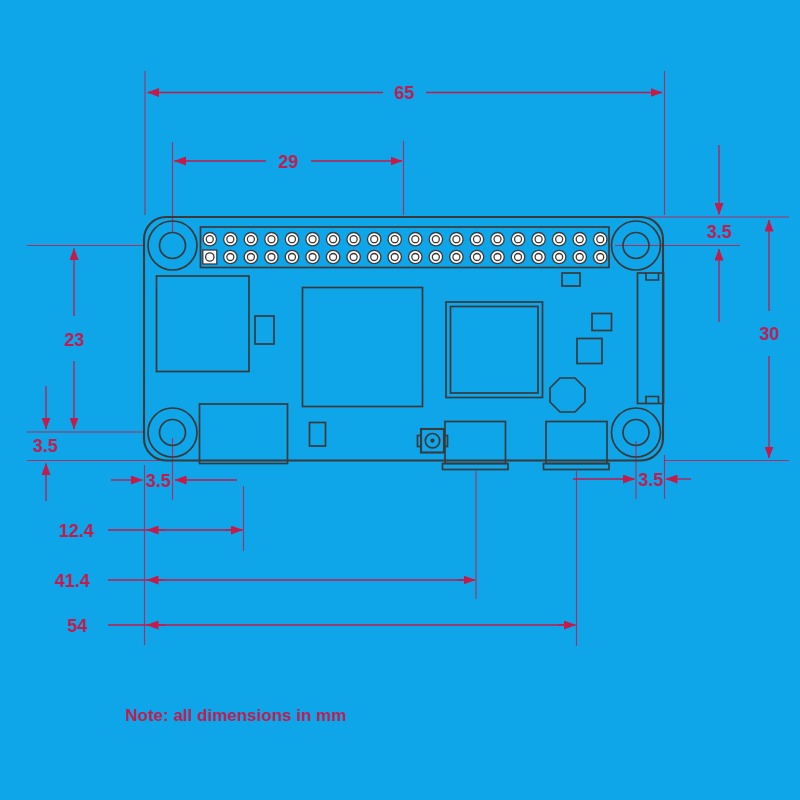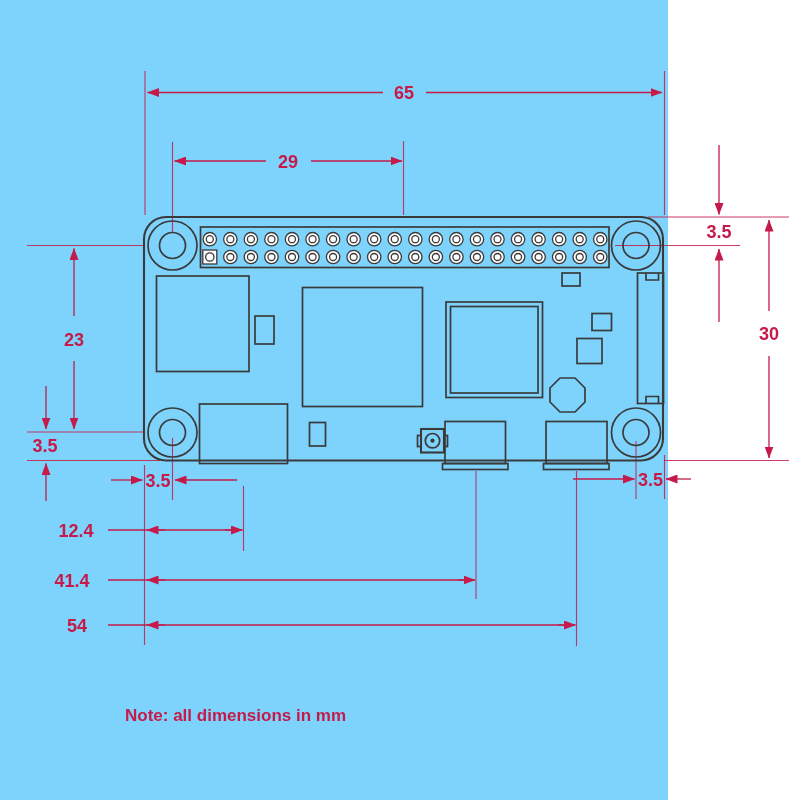--- a/index.html
+++ b/index.html
@@ -1,16 +1,16 @@
 <!DOCTYPE html>
 <html><head>
 <meta charset="utf-8">
 <style>
   html,body{margin:0;padding:0;background:#ffffff;}
-  .stage{position:relative;width:668px;height:800px;background:#7dd3fc;
+  .stage{position:relative;width:800px;height:800px;background:#0ea5e9;
          font-family:"Liberation Sans", sans-serif;}
   svg{display:block;}
   
   .ink{fill:none;stroke:#3a3a3a;stroke-width:1.7;}
   .ink-thick{fill:none;stroke:#3a3a3a;stroke-width:2.1;}
   .ink-fill{fill:#3a3a3a;stroke:none;}
   #gpio-pins circle{fill:#ffffff;stroke:#3a3a3a;stroke-width:1.3;}
   .pin{fill:#ffffff;stroke:#3a3a3a;stroke-width:1.3;}
   
   .dim{fill:none;stroke:#c51a4a;stroke-width:1.3;}

